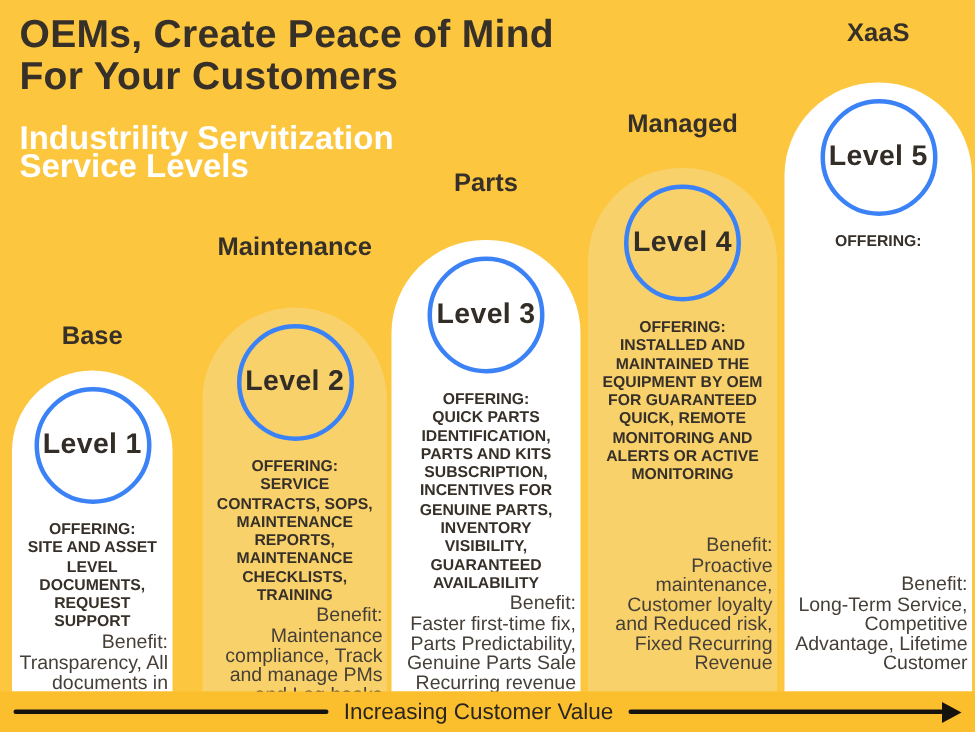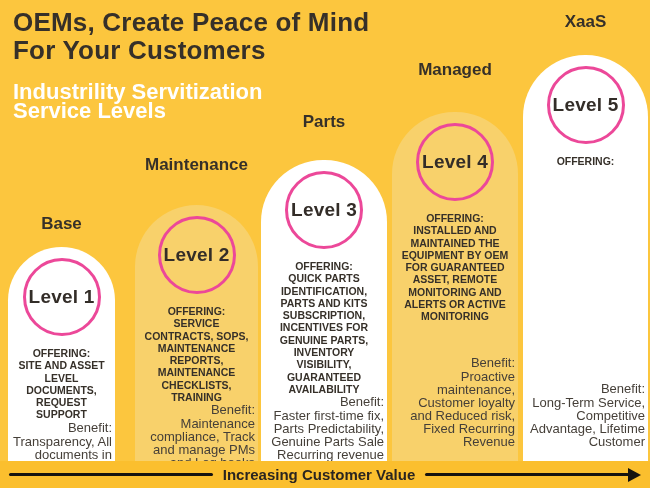--- a/index.html
+++ b/index.html
@@ -36,26 +36,26 @@
   .col-4{left:392px;width:126px;height:349px;}
   .col-5{left:523px;width:125px;height:406px;}
   .col-header{
     position:absolute;left:-10px;right:-10px;bottom:100%;
     text-align:center;font-size:17px;font-weight:bold;color:#363029;
     white-space:nowrap;
   }
   .col-1 .col-header{margin-bottom:13px;}
   .col-2 .col-header{margin-bottom:30px;}
   .col-3 .col-header{margin-bottom:28px;}
-  .col-4 .col-header{margin-bottom:32px;}
+  .col-4 .col-header{margin-bottom:19px;}
   .col-5 .col-header{margin-bottom:23px;}
   .level-circle{
     flex:none;
     width:72px;height:72px;
-    border:3px solid #ec4899;border-radius:50%;
+    border:3px solid #3b82f6;border-radius:50%;
     display:flex;align-items:center;justify-content:center;
     margin-top:11px;
   }
   .level-label{font-size:19px;font-weight:bold;color:#332D28;letter-spacing:.2px;}
   .offering{
     margin-top:11px;padding:0 5px;
     text-align:center;font-weight:bold;
     font-size:10.5px;line-height:12.3px;color:#363029;
   }
   .benefit{
@@ -66,21 +66,21 @@
   
   .band{
     position:absolute;left:0;right:0;bottom:0;height:27px;
     background:#FBBF2E;
     display:flex;align-items:center;
     padding:0 9px;box-sizing:border-box;
   }
   .arrow-line{flex:1;height:3px;background:#16130F;border-radius:2px;}
   .band-label{
     flex:none;margin:0 10px;white-space:nowrap;
-    font-size:15px;font-weight:bold;color:#2A2520;
+    font-size:15px;font-weight:normal;color:#2A2520;
   }
   .arrow-head{
     flex:none;width:0;height:0;margin-left:-1px;
     border-top:7px solid transparent;
     border-bottom:7px solid transparent;
     border-left:13px solid #16130F;
   }
 </style>
 </head>
 <body>
@@ -142,21 +142,21 @@
     </div>
   </div>
 
   <div class="col col-4 tone-gold">
     <div class="col-header">Managed</div>
     <div class="level-circle">
       <span class="level-label">Level 4</span>
     </div>
     <div class="offering">
       <div>OFFERING:</div>
-      <div>INSTALLED AND MAINTAINED THE EQUIPMENT BY OEM FOR GUARANTEED ASSET, REMOTE MONITORING AND ALERTS OR ACTIVE MONITORING</div>
+      <div>INSTALLED AND MAINTAINED THE EQUIPMENT BY OEM FOR GUARANTEED QUICK, REMOTE MONITORING AND ALERTS OR ACTIVE MONITORING</div>
     </div>
     <div class="benefit">
       <div class="benefit-label">Benefit:</div>
       <div>Proactive maintenance, Customer loyalty and Reduced risk, Fixed Recurring Revenue</div>
     </div>
   </div>
 
   <div class="col col-5 tone-white">
     <div class="col-header">XaaS</div>
     <div class="level-circle">

